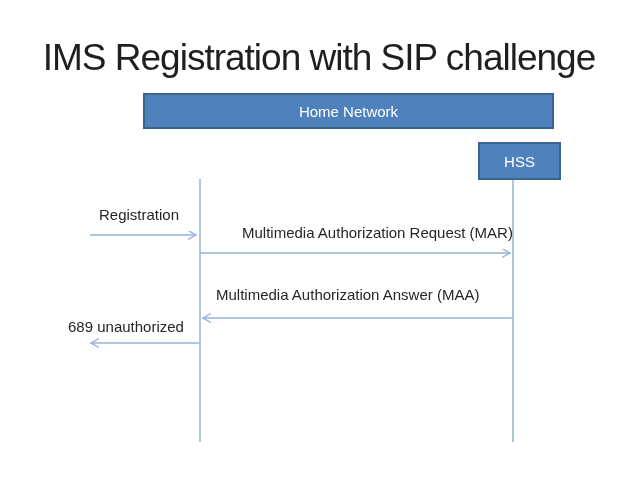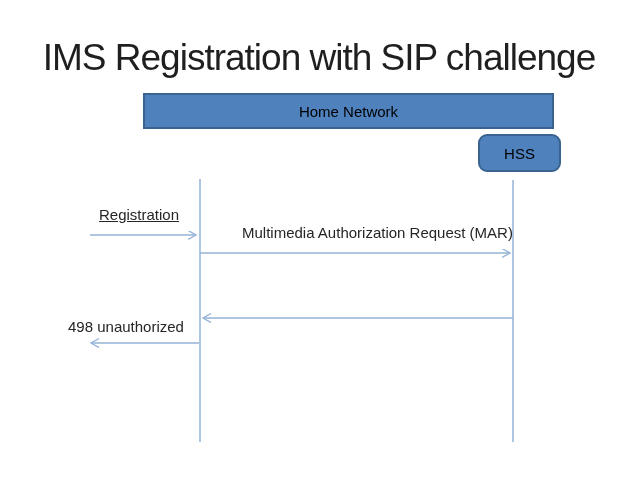--- a/index.html
+++ b/index.html
@@ -27,39 +27,39 @@
     letter-spacing: -1px;
     color: #1f1f1f;
     line-height: 36px;
     white-space: nowrap;
   }
   .box {
     position: absolute;
     box-sizing: border-box;
     background: #4F81BD;
     border: 2px solid #3A6390;
-    color: #000000;
+    color: #ffffff;
     font-size: 15px;
     display: flex;
     align-items: center;
     justify-content: center;
     white-space: nowrap;
     text-align: right;
   }
   .box-home   { left: 143px; top: 93px;  width: 411px; height: 36px; }
   .box-scscf  { left: 148px; top: 142px; width: 111px; height: 37px; }
-  .box-hss    { left: 478px; top: 134px; width: 83px;  height: 38px; border-radius: 9px; }
+  .box-hss    { left: 478px; top: 142px; width: 83px;  height: 38px; }
   .msg-label {
     position: absolute;
     font-size: 15px;
     color: #262626;
     white-space: nowrap;
     line-height: 18px;
   }
-  .lbl-registration { left: 99px;  top: 206px; text-decoration: underline; }
+  .lbl-registration { left: 99px;  top: 206px; }
   .lbl-mar          { left: 217px; top: 224px; margin-left: 25px; }
   .lbl-maa          { left: 216px; top: 286px; }
   .lbl-401          { left: 68px;  top: 318px; }
   svg.overlay {
     position: absolute;
     left: 0;
     top: 0;
     width: 638px;
     height: 478px;
   }
@@ -91,15 +91,16 @@
     <span>Home Network</span>
   </div>
 
 
   <div class="box box-hss">
     <span>HSS</span>
   </div>
 
   <span class="msg-label lbl-registration">Registration</span>
   <span class="msg-label lbl-mar">Multimedia Authorization Request (MAR)</span>
-  <span class="msg-label lbl-401">498 unauthorized</span>
+  <span class="msg-label lbl-maa">Multimedia Authorization Answer (MAA)</span>
+  <span class="msg-label lbl-401">689 unauthorized</span>
 
 </div>
 
 </body></html>

